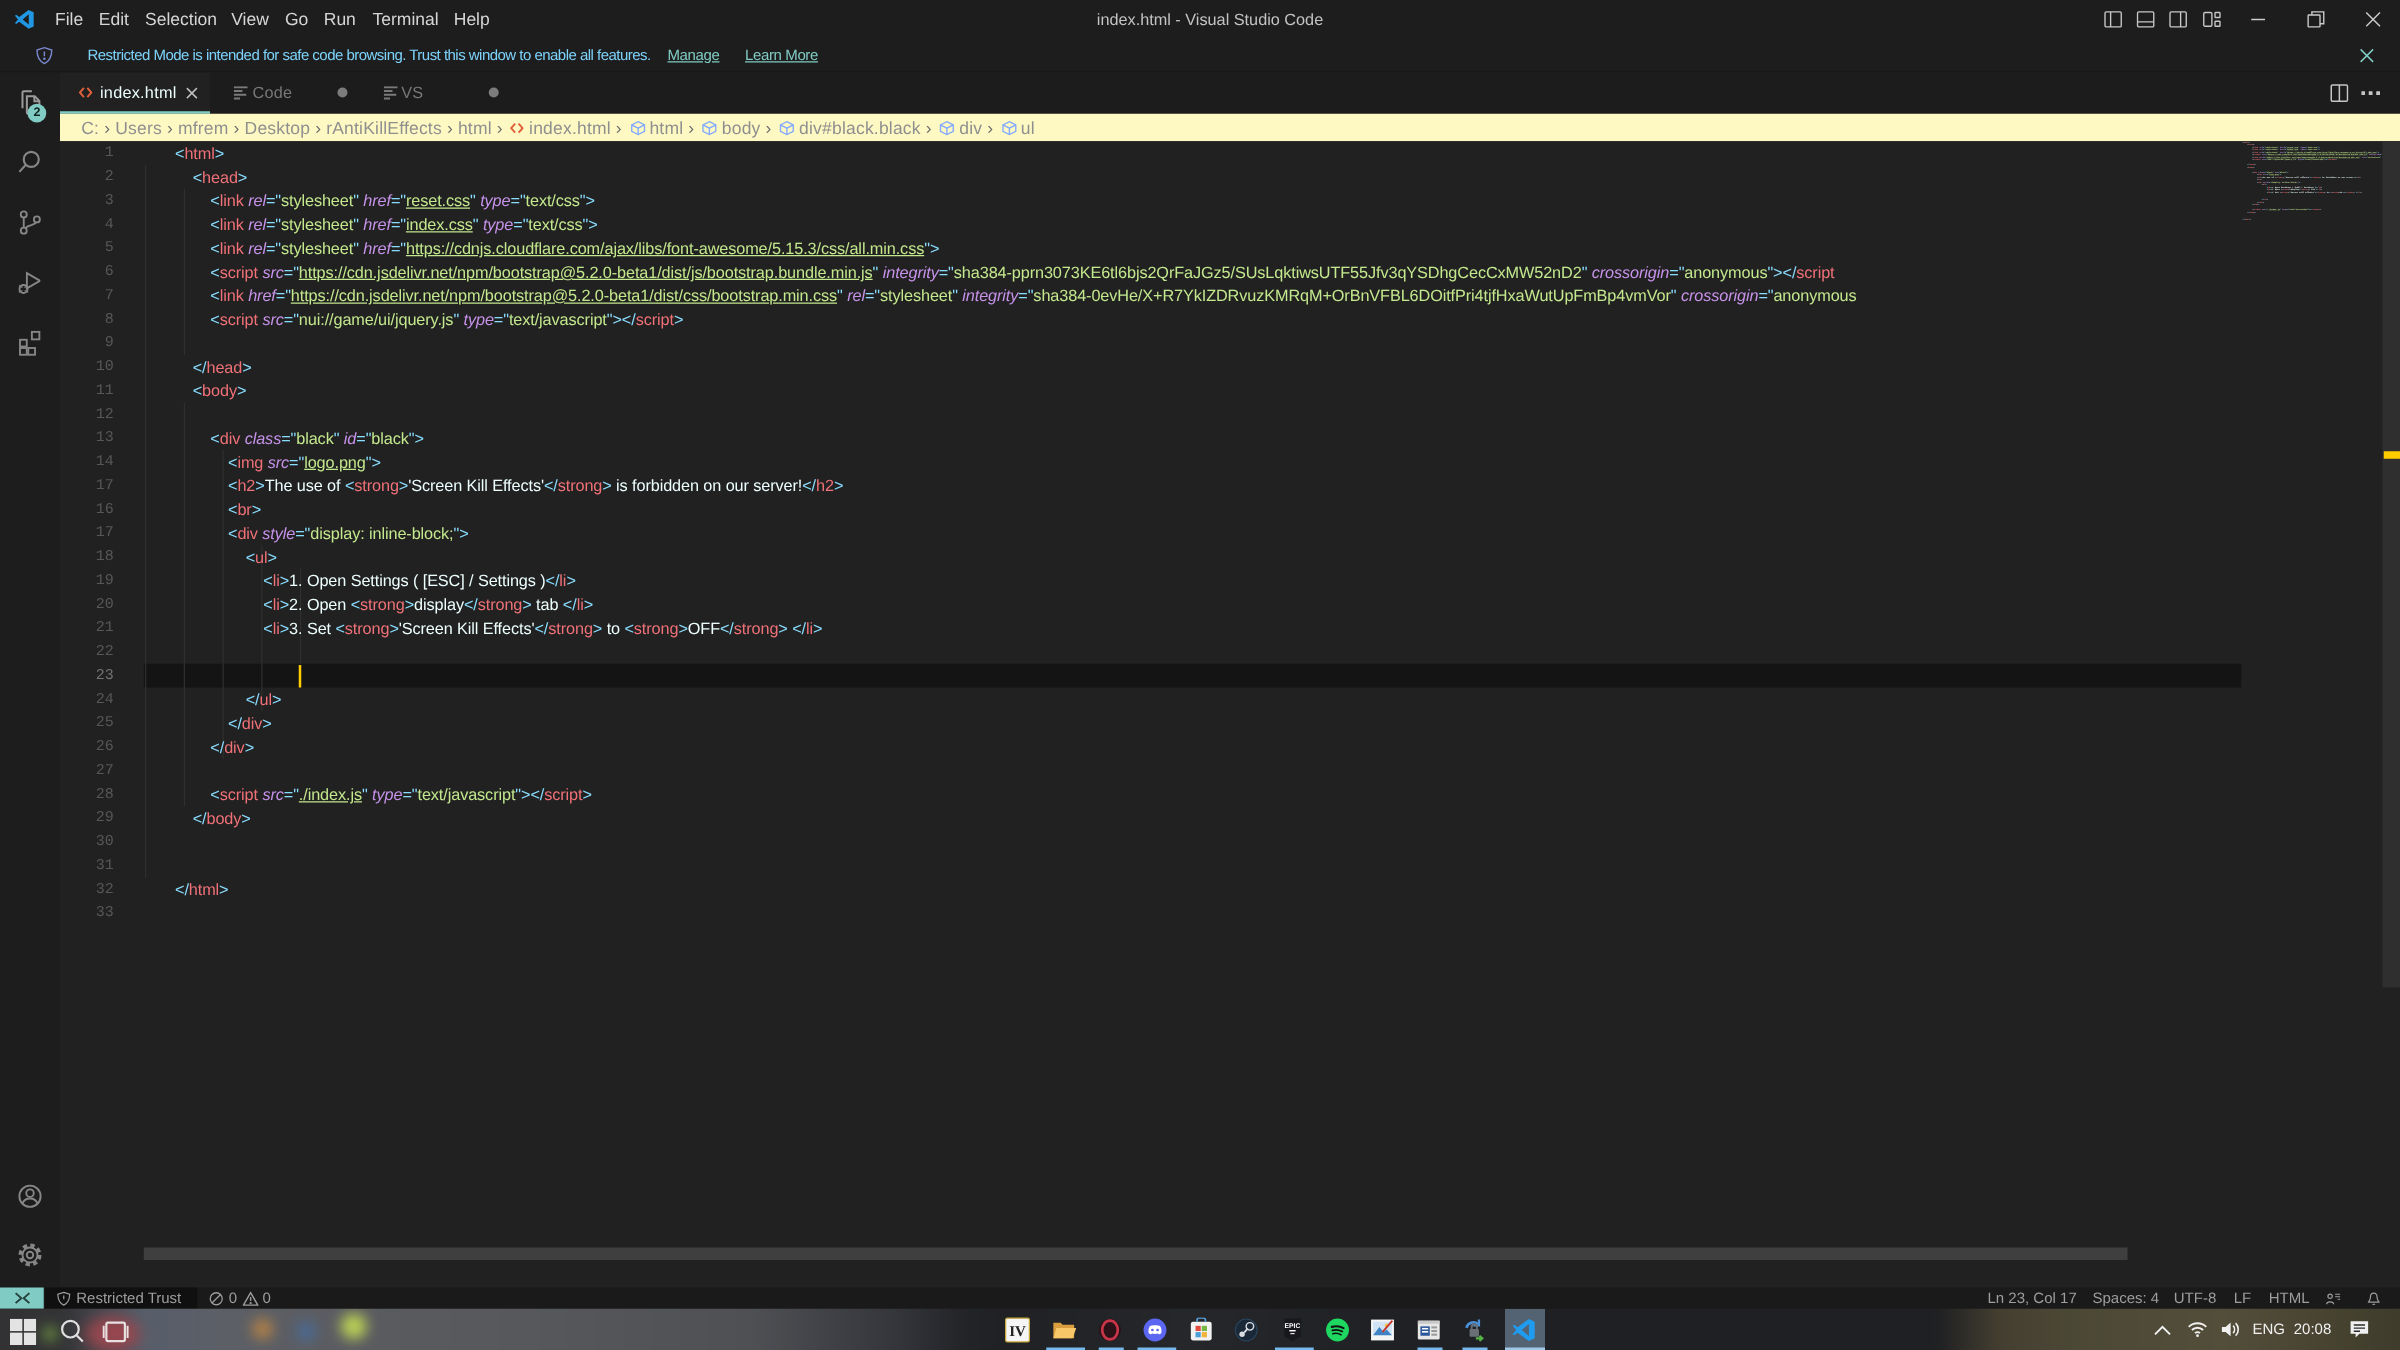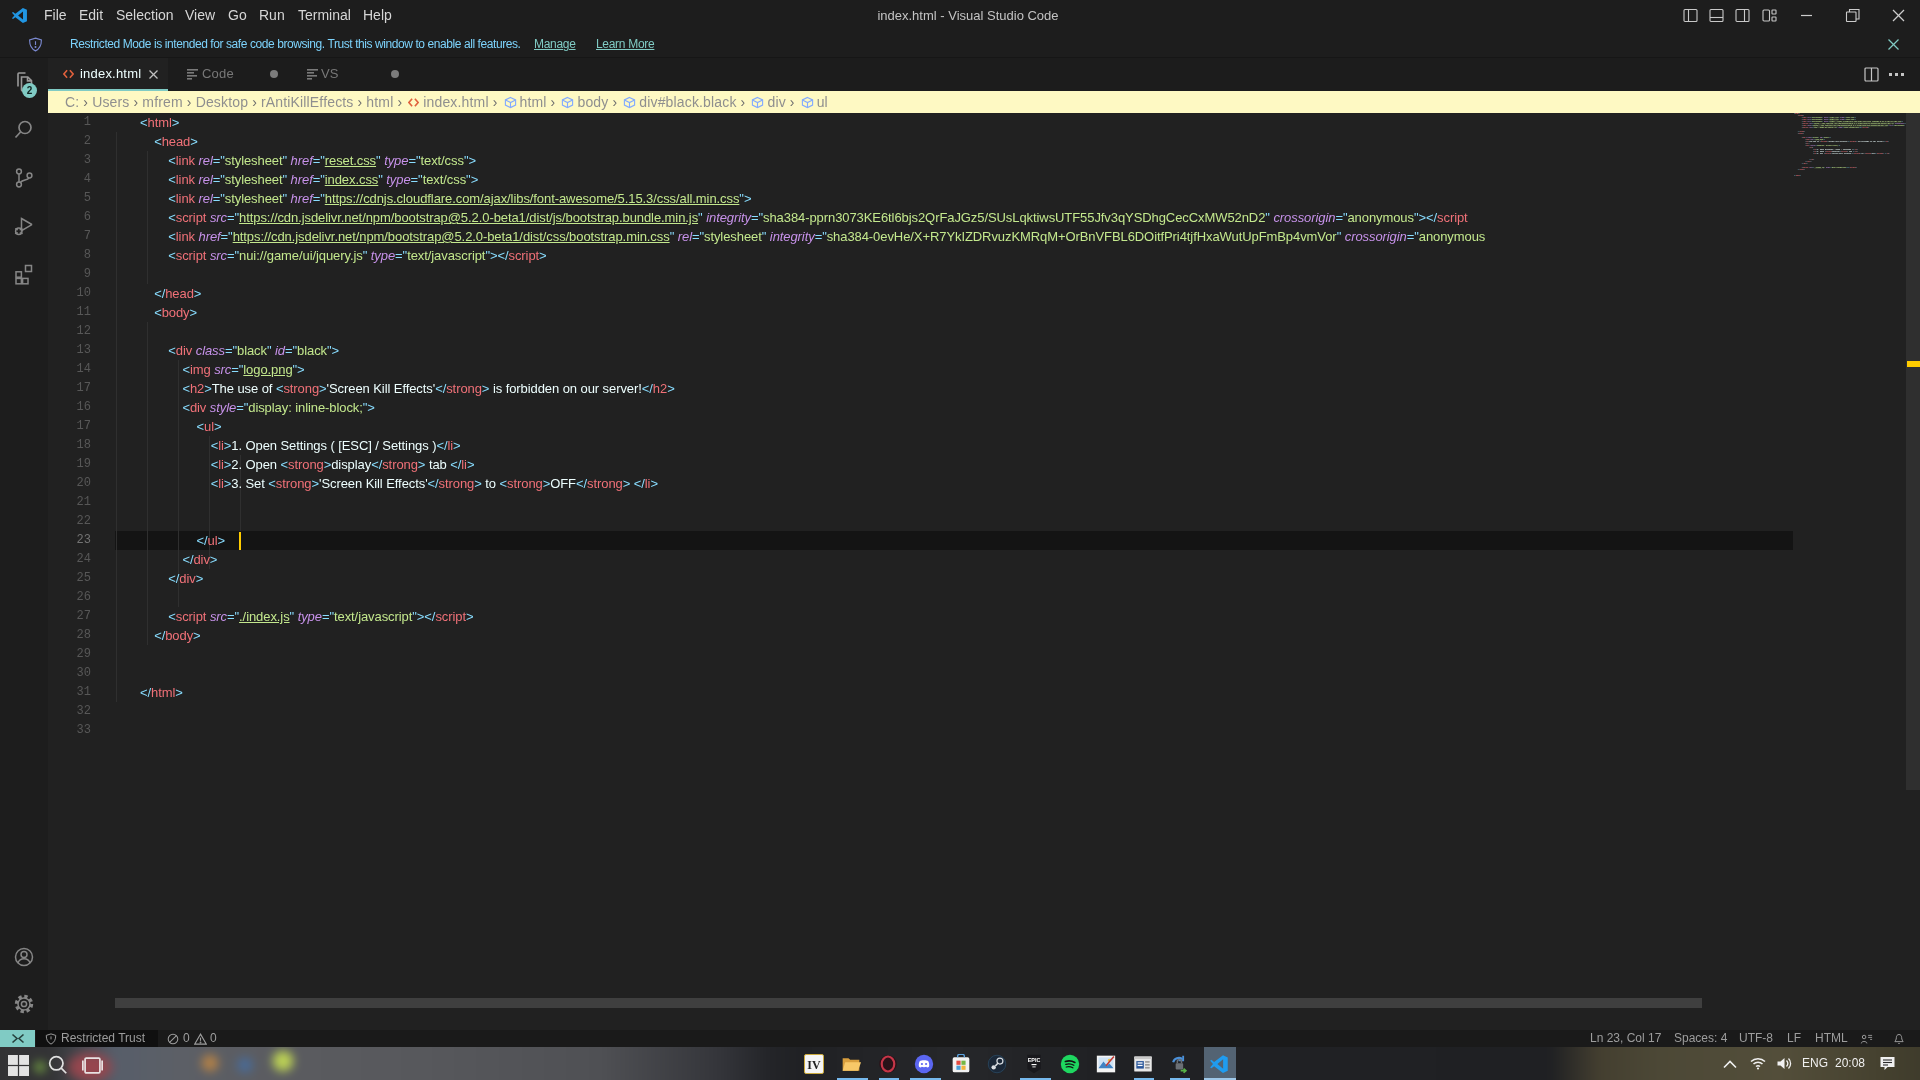--- a/index.html
+++ b/index.html
@@ -283,20 +283,21 @@
 <div>        <span class="p">&lt;</span><span class="t">script</span> <span class="a">src</span><span class="p">="</span><span class="s u">https://cdn.jsdelivr.net/npm/bootstrap@5.2.0-beta1/dist/js/bootstrap.bundle.min.js</span><span class="p">"</span> <span class="a">integrity</span><span class="p">="</span><span class="s">sha384-pprn3073KE6tl6bjs2QrFaJGz5/SUsLqktiwsUTF55Jfv3qYSDhgCecCxMW52nD2</span><span class="p">"</span> <span class="a">crossorigin</span><span class="p">="</span><span class="s">anonymous</span><span class="p">"</span><span class="p">&gt;</span><span class="p">&lt;/</span><span class="t">script</span></div>
 <div>        <span class="p">&lt;</span><span class="t">link</span> <span class="a">href</span><span class="p">="</span><span class="s u">https://cdn.jsdelivr.net/npm/bootstrap@5.2.0-beta1/dist/css/bootstrap.min.css</span><span class="p">"</span> <span class="a">rel</span><span class="p">="</span><span class="s">stylesheet</span><span class="p">"</span> <span class="a">integrity</span><span class="p">="</span><span class="s">sha384-0evHe/X+R7YkIZDRvuzKMRqM+OrBnVFBL6DOitfPri4tjfHxaWutUpFmBp4vmVor</span><span class="p">"</span> <span class="a">crossorigin</span><span class="p">="</span><span class="s">anonymous</span></div>
 <div>        <span class="p">&lt;</span><span class="t">script</span> <span class="a">src</span><span class="p">="</span><span class="s">nui://game/ui/jquery.js</span><span class="p">"</span> <span class="a">type</span><span class="p">="</span><span class="s">text/javascript</span><span class="p">"</span><span class="p">&gt;</span><span class="p">&lt;/</span><span class="t">script</span><span class="p">&gt;</span></div>
 <div></div>
 <div>    <span class="p">&lt;/</span><span class="t">head</span><span class="p">&gt;</span></div>
 <div>    <span class="p">&lt;</span><span class="t">body</span><span class="p">&gt;</span></div>
 <div></div>
 <div>        <span class="p">&lt;</span><span class="t">div</span> <span class="a">class</span><span class="p">="</span><span class="s">black</span><span class="p">"</span> <span class="a">id</span><span class="p">="</span><span class="s">black</span><span class="p">"</span><span class="p">&gt;</span></div>
 <div>            <span class="p">&lt;</span><span class="t">img</span> <span class="a">src</span><span class="p">="</span><span class="s u">logo.png</span><span class="p">"</span><span class="p">&gt;</span></div>
 <div>            <span class="p">&lt;</span><span class="t">h2</span><span class="p">&gt;</span>The use of <span class="p">&lt;</span><span class="t">strong</span><span class="p">&gt;</span>'Screen Kill Effects'<span class="p">&lt;/</span><span class="t">strong</span><span class="p">&gt;</span> is forbidden on our server!<span class="p">&lt;/</span><span class="t">h2</span><span class="p">&gt;</span></div>
+<div>            <span class="p">&lt;</span><span class="t">br</span><span class="p">&gt;</span></div>
 <div>            <span class="p">&lt;</span><span class="t">div</span> <span class="a">style</span><span class="p">="</span><span class="s">display: inline-block;</span><span class="p">"</span><span class="p">&gt;</span></div>
 <div>                <span class="p">&lt;</span><span class="t">ul</span><span class="p">&gt;</span></div>
 <div>                    <span class="p">&lt;</span><span class="t">li</span><span class="p">&gt;</span>1. Open Settings ( [ESC] / Settings )<span class="p">&lt;/</span><span class="t">li</span><span class="p">&gt;</span></div>
 <div>                    <span class="p">&lt;</span><span class="t">li</span><span class="p">&gt;</span>2. Open <span class="p">&lt;</span><span class="t">strong</span><span class="p">&gt;</span>display<span class="p">&lt;/</span><span class="t">strong</span><span class="p">&gt;</span> tab <span class="p">&lt;/</span><span class="t">li</span><span class="p">&gt;</span></div>
 <div>                    <span class="p">&lt;</span><span class="t">li</span><span class="p">&gt;</span>3. Set <span class="p">&lt;</span><span class="t">strong</span><span class="p">&gt;</span>'Screen Kill Effects'<span class="p">&lt;/</span><span class="t">strong</span><span class="p">&gt;</span> to <span class="p">&lt;</span><span class="t">strong</span><span class="p">&gt;</span>OFF<span class="p">&lt;/</span><span class="t">strong</span><span class="p">&gt;</span> <span class="p">&lt;/</span><span class="t">li</span><span class="p">&gt;</span></div>
 <div></div>
 <div></div>
 <div>                <span class="p">&lt;/</span><span class="t">ul</span><span class="p">&gt;</span></div>
 <div>            <span class="p">&lt;/</span><span class="t">div</span><span class="p">&gt;</span></div>
 <div>        <span class="p">&lt;/</span><span class="t">div</span><span class="p">&gt;</span></div>

